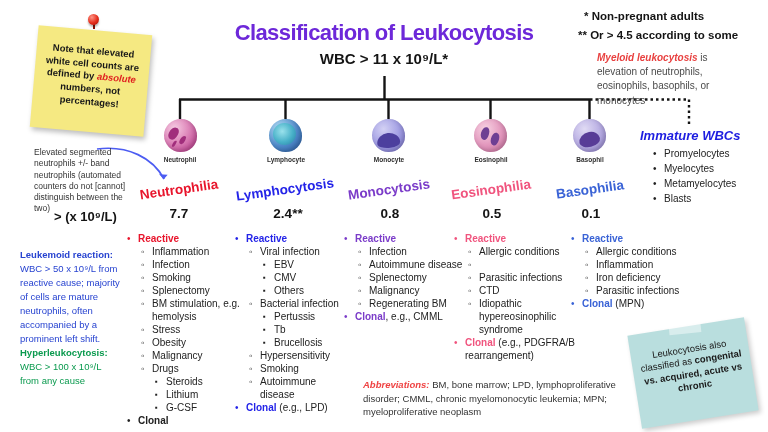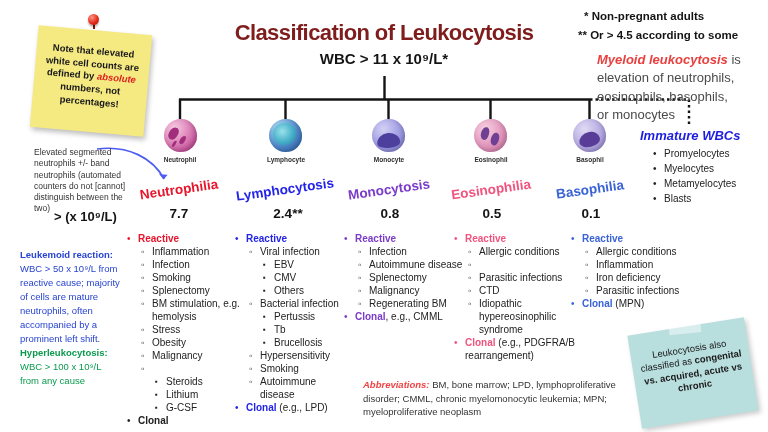--- a/index.html
+++ b/index.html
@@ -3,25 +3,25 @@
 <meta charset="utf-8">
 <style>
   html,body{margin:0;padding:0;background:#fff;}
   #canvas{position:relative;width:768px;height:432px;background:#ffffff;overflow:hidden;
           font-family:"Liberation Sans", sans-serif;color:#111;}
   .abs{position:absolute;}
   .bold{font-weight:bold;}
 
   
   .title{left:0;right:0;top:20px;text-align:center;font-size:22px;font-weight:bold;
-         letter-spacing:-0.6px;color:#7f1d1d;}
+         letter-spacing:-0.6px;color:#6d28d9;}
   .subtitle{left:0;right:0;top:50px;text-align:center;font-size:15px;font-weight:bold;color:#141414;}
   .fn1{left:584px;top:10px;font-size:11.5px;font-weight:bold;color:#141414;}
   .fn2{left:578px;top:29px;font-size:11.5px;font-weight:bold;color:#141414;}
-  .myeloid{left:597px;top:51px;width:145px;font-size:13px;line-height:1.42;color:#4a4a4a;}
+  .myeloid{left:597px;top:51px;width:145px;font-size:10px;line-height:1.42;color:#4a4a4a;}
   .myeloid .lead{font-style:italic;font-weight:bold;}
 
   
   .ynote{left:34px;top:30px;width:114px;height:102px;transform:rotate(5deg);
          background:linear-gradient(135deg,#f8efa0 0%,#f3e573 70%,#eedd62 100%);
          box-shadow:2px 3px 5px rgba(0,0,0,0.25);}
   .ynote-text{padding:15px 9px 0;text-align:center;font-size:9.5px;font-weight:bold;
               line-height:1.33;color:#191919;}
   .ynote-text .emph{font-style:italic;}
   .pin{left:88px;top:14px;width:11px;height:11px;border-radius:50%;
@@ -203,20 +203,21 @@
       <div class="li l2">
         <span class="bullet">◦</span>
         <span class="content"><span>Obesity</span></span>
       </div>
       <div class="li l2">
         <span class="bullet">◦</span>
         <span class="content"><span>Malignancy</span></span>
       </div>
       <div class="li l2">
         <span class="bullet">◦</span>
+        <span class="content"><span>Drugs</span></span>
       </div>
       <div class="li l3">
         <span class="bullet">▪</span>
         <span class="content"><span>Steroids</span></span>
       </div>
       <div class="li l3">
         <span class="bullet">▪</span>
         <span class="content"><span>Lithium</span></span>
       </div>
       <div class="li l3">

